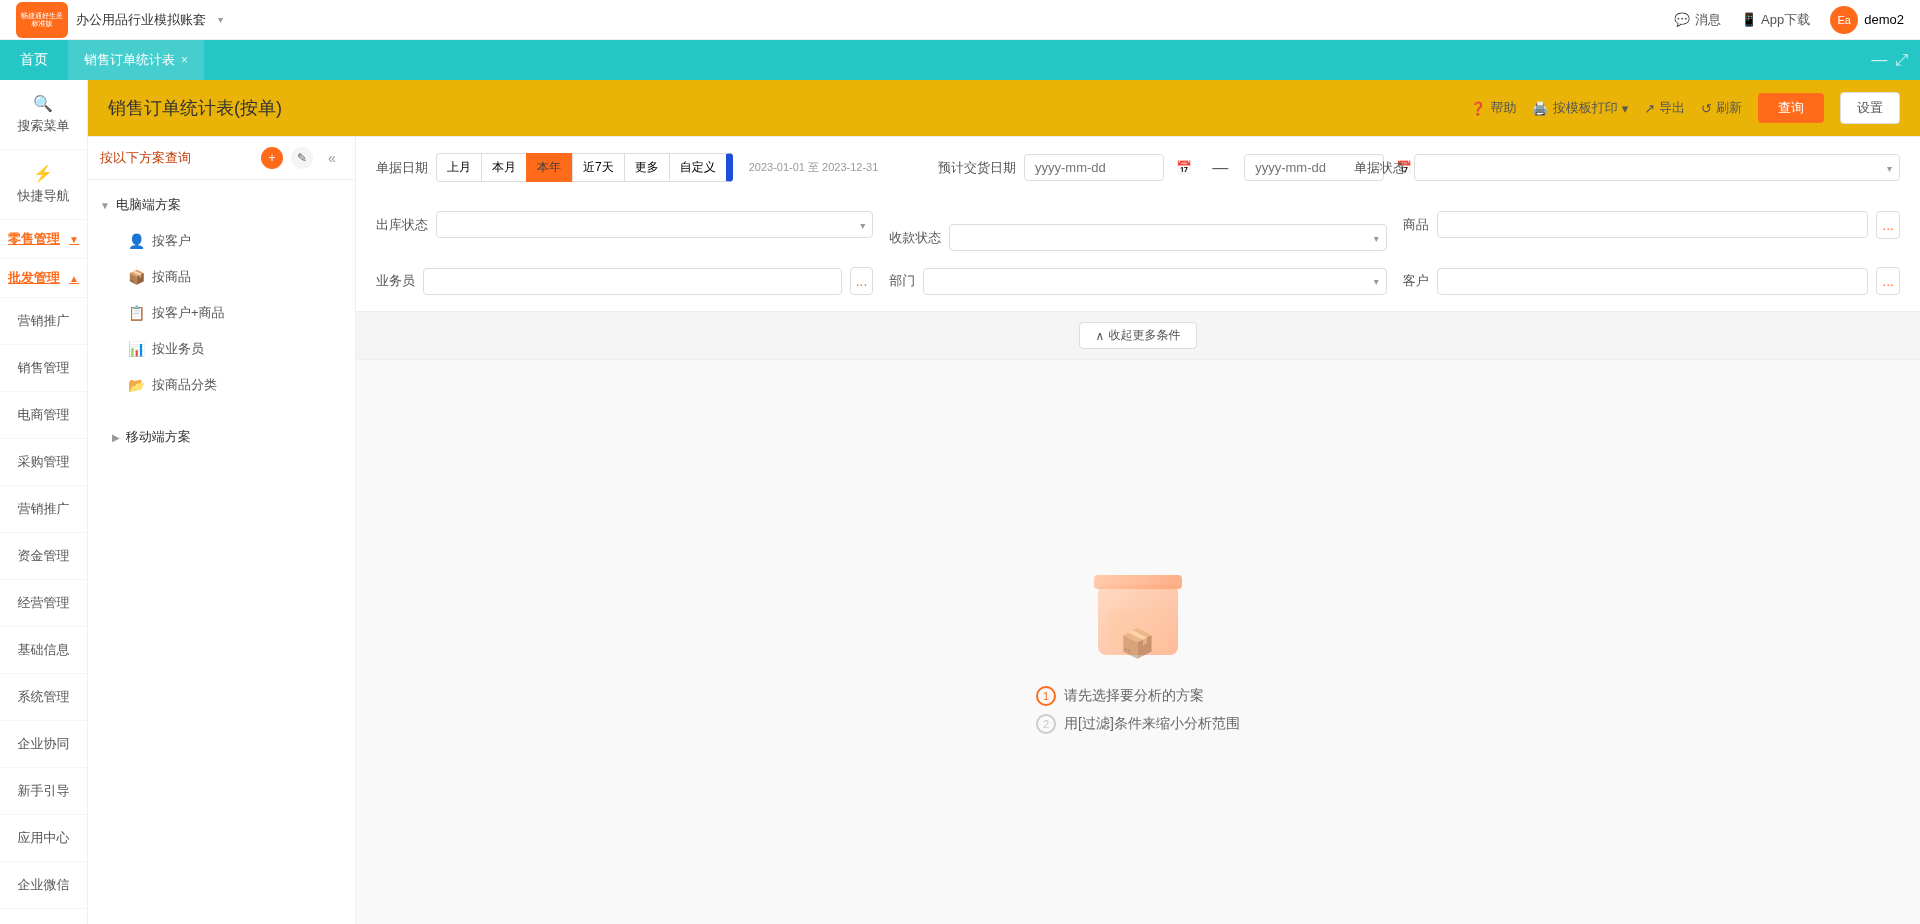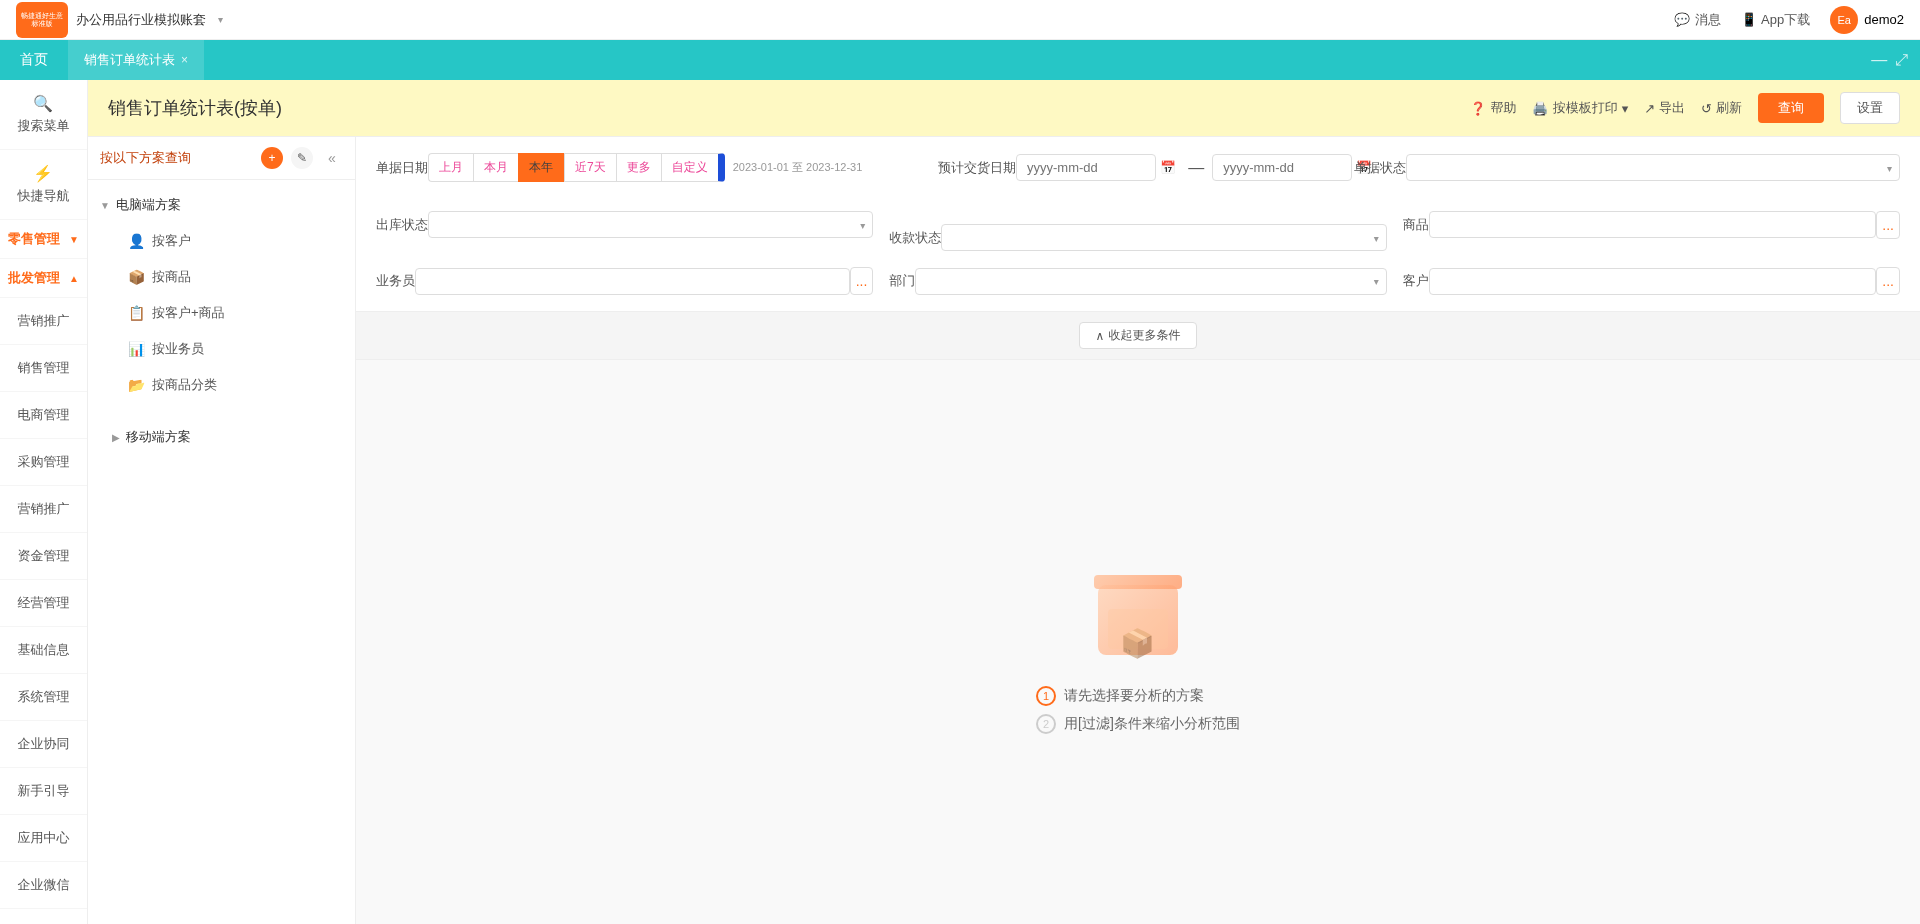--- a/index.html
+++ b/index.html
@@ -24,28 +24,28 @@
     .tab-icons { margin-left: auto; display: flex; align-items: center; gap: 8px; padding-right: 12px; }
     .tab-icon-btn { color: rgba(255,255,255,0.8); font-size: 16px; cursor: pointer; }
 
     
     .main-layout { display: flex; flex: 1; overflow: hidden; }
 
     
     .sidebar { width: 88px; background: #fff; border-right: 1px solid #eee; display: flex; flex-direction: column; flex-shrink: 0; overflow-y: auto; }
     .sidebar-item { padding: 14px 8px; text-align: center; color: #555; font-size: 13px; cursor: pointer; display: flex; flex-direction: column; align-items: center; gap: 4px; border-bottom: 1px solid #f5f5f5; }
     .sidebar-item .icon { font-size: 16px; }
-    .sidebar-section { padding: 10px 8px; display: flex; align-items: center; justify-content: space-between; color: #ff6b1a; font-size: 13px; font-weight: bold; border-bottom: 1px solid #f5f5f5; cursor: pointer; }
+    .sidebar-section { padding: 10px 8px; display: flex; align-items: center; justify-content: space-between; color: #ff6b1a; font-size: 13px; font-weight: bold; border-bottom: 1px solid #f5f5f5; cursor: pointer; text-decoration: underline; }
     .sidebar-section .arrow { font-size: 10px; }
 
     
     .content-area { flex: 1; display: flex; flex-direction: column; overflow: hidden; }
 
     
-    .page-header { background: #fef9c3; padding: 12px 20px; display: flex; align-items: center; justify-content: space-between; border-bottom: 1px solid #eee; flex-shrink: 0; }
+    .page-header { background: #eab308; padding: 12px 20px; display: flex; align-items: center; justify-content: space-between; border-bottom: 1px solid #eee; flex-shrink: 0; }
     .page-title { font-size: 18px; color: #333; font-weight: 500; }
     .page-actions { display: flex; align-items: center; gap: 16px; }
     .page-action { display: flex; align-items: center; gap: 4px; color: #555; font-size: 13px; cursor: pointer; }
 
     
     .two-panel { display: flex; flex: 1; overflow: hidden; }
 
     
     .left-panel { width: 268px; background: #fff; border-right: 1px solid #eee; flex-shrink: 0; overflow-y: auto; }
     .panel-header { padding: 10px 12px; display: flex; align-items: center; justify-content: space-between; border-bottom: 1px solid #eee; }
@@ -65,33 +65,33 @@
     .sub-group-header { padding: 8px 12px 8px 24px; display: flex; align-items: center; gap: 6px; color: #333; font-size: 13px; cursor: pointer; }
 
     
     .right-panel { flex: 1; display: flex; flex-direction: column; overflow: hidden; }
 
     
     .filter-section { background: #fff; padding: 16px 20px; border-bottom: 1px solid #eee; flex-shrink: 0; }
     .filter-row { display: flex; align-items: center; gap: 16px; margin-bottom: 16px; }
     .filter-row:last-child { margin-bottom: 0; }
     .filter-group { display: flex; align-items: center; gap: 0; }
-    .date-btn { padding: 5px 10px; font-size: 12px; color: #ec4899; background: #fff; border: 1px solid #ddd; cursor: pointer; border-right: none; }
+    .date-btn { padding: 5px 10px; font-size: 12px; color: #000000; background: #fff; border: 1px solid #ddd; cursor: pointer; border-right: none; }
     .date-btn:first-child { border-radius: 4px 0 0 4px; }
     .date-btn.active { background: #ff6b1a; color: #404040; border-color: #ff6b1a; border-right: 1px solid #ff6b1a; }
     .date-btn:last-of-type { border-radius: 0 4px 4px 0; border-right: 1px solid #ddd; }
     .date-sub { font-size: 11px; color: #999; margin-left: 8px; }
     .filter-input { border: 1px solid #ddd; border-radius: 4px; padding: 5px 10px; font-size: 13px; color: #999; background: #fff; flex: 1; min-width: 120px; }
     .filter-input-date { border: 1px solid #ddd; border-radius: 4px; padding: 5px 10px; font-size: 13px; color: #999; background: #fff; width: 140px; }
     .date-separator { color: #555; padding: 0 8px; font-size: 16px; }
     .filter-select-wrapper { position: relative; flex: 1; min-width: 160px; }
     .filter-select-wrapper select { width: 100%; border: 1px solid #ddd; border-radius: 4px; padding: 5px 30px 5px 10px; font-size: 13px; color: #999; background: #fff; appearance: none; cursor: pointer; }
     .select-arrow { position: absolute; right: 8px; top: 50%; transform: translateY(-50%); color: #999; font-size: 10px; pointer-events: none; }
     .filter-ellipsis { color: #ff6b1a; font-size: 14px; cursor: pointer; padding: 5px; border: 1px solid #ddd; border-radius: 4px; background: #fff; }
-    .filter-block { display: flex; align-items: center; gap: 0; flex: 1; }
+    .filter-block { display: flex; align-items: center; gap: 8px; flex: 1; }
     .filter-block-label { font-size: 13px; color: #555; white-space: nowrap; }
 
     
     .collapse-bar { display: flex; justify-content: center; padding: 10px 0; background: #f5f5f5; border-bottom: 1px solid #eee; }
     .collapse-btn { padding: 4px 16px; background: #fff; border: 1px solid #ddd; border-radius: 4px; font-size: 12px; color: #555; cursor: pointer; display: flex; align-items: center; gap: 4px; }
 
     
     .empty-state { flex: 1; display: flex; flex-direction: column; align-items: center; justify-content: center; background: #f9f9f9; gap: 16px; }
     .empty-illustration { width: 120px; height: 120px; position: relative; display: flex; align-items: center; justify-content: center; }
     .empty-text-list { display: flex; flex-direction: column; gap: 8px; }

